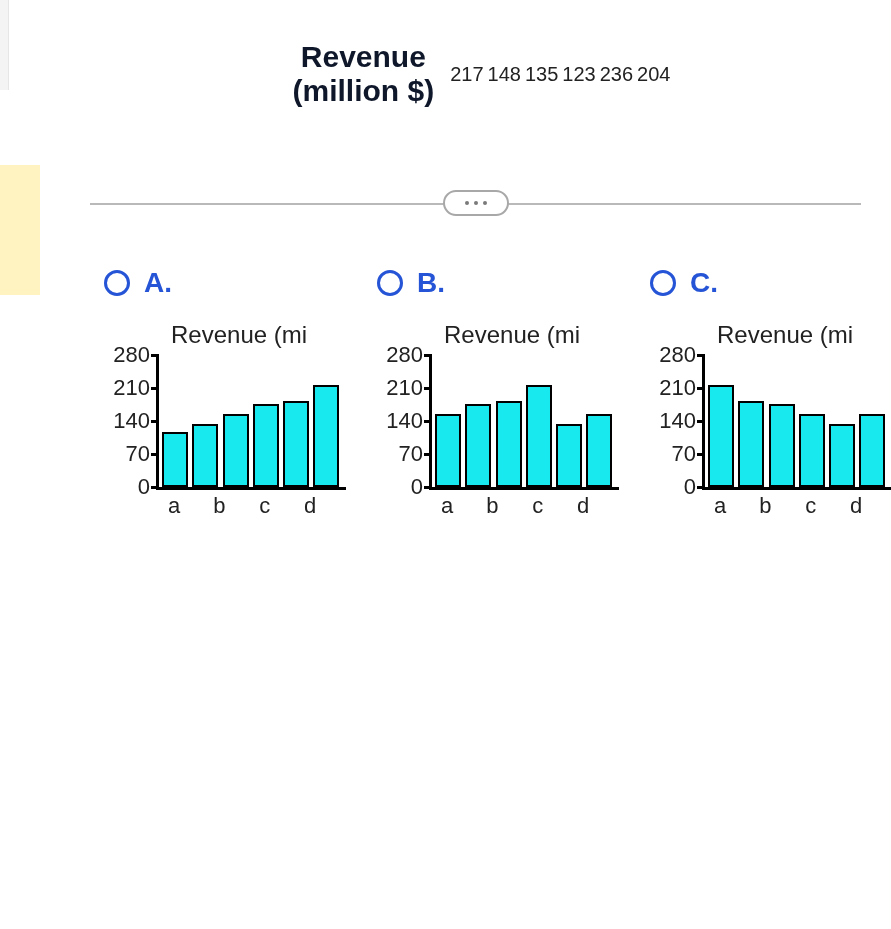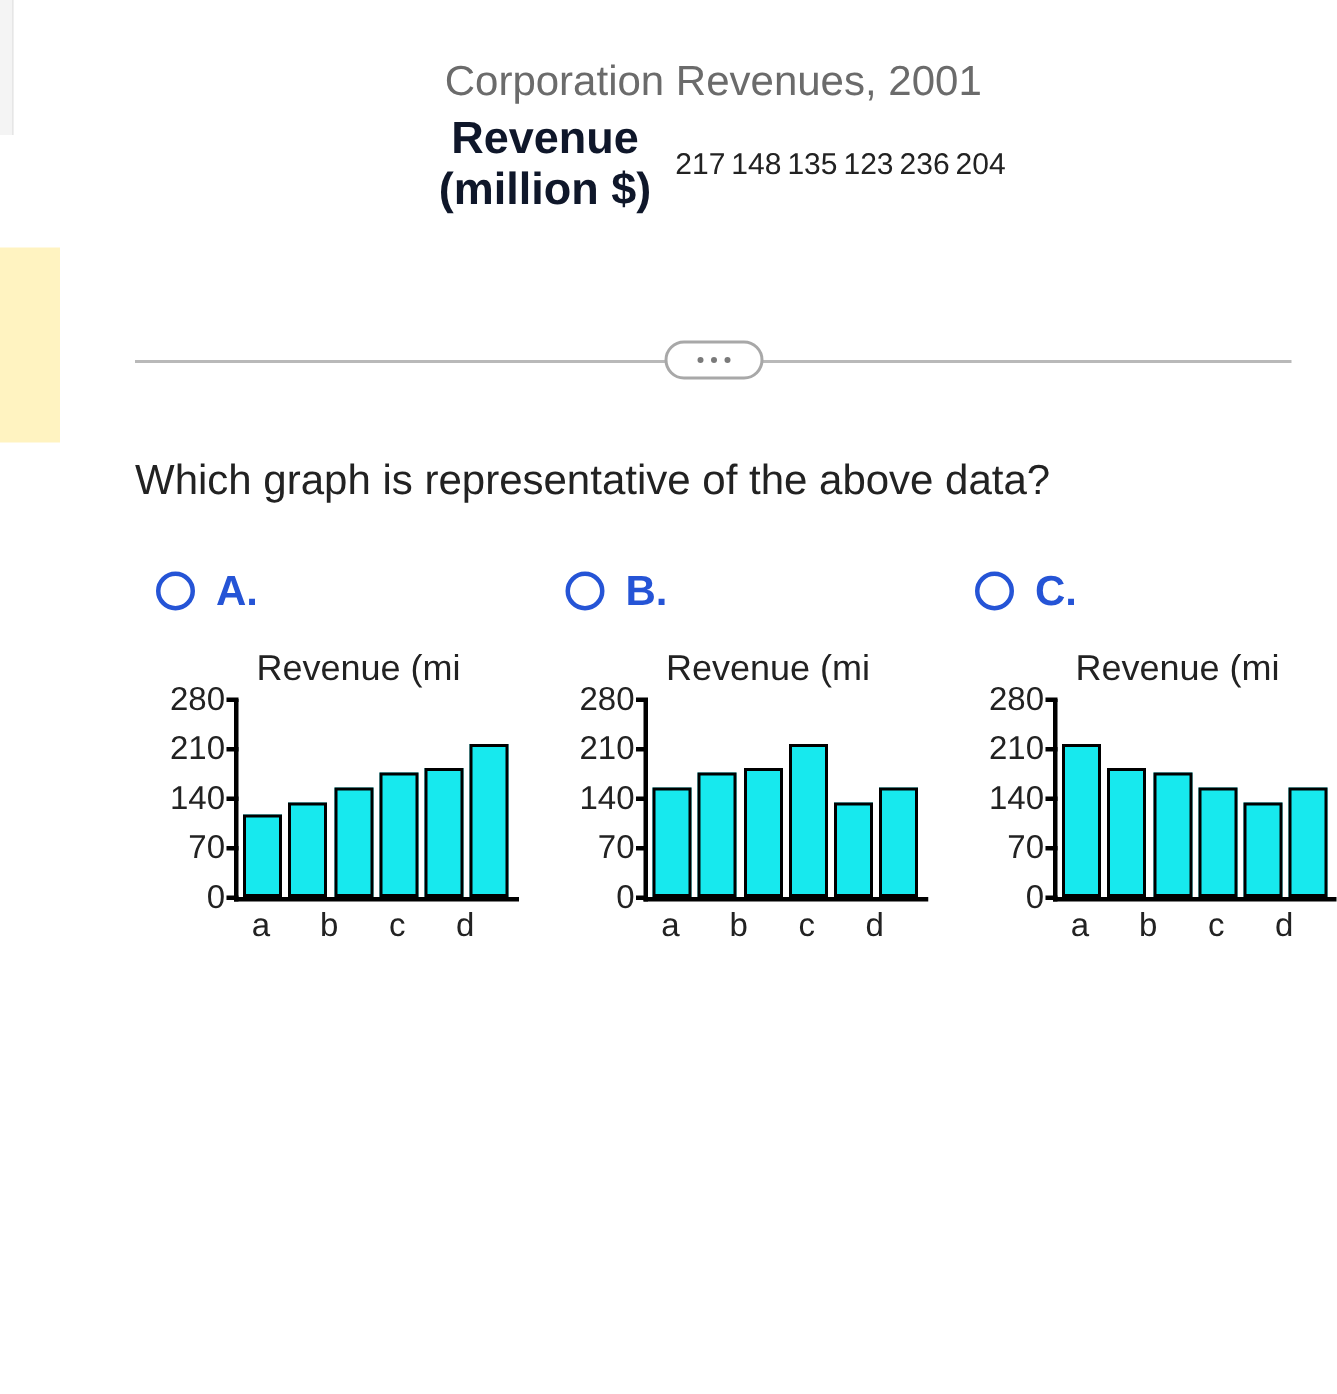--- a/index.html
+++ b/index.html
@@ -40,21 +40,20 @@
 </head>
 <body>
 
 <div class="page">
   <div class="gutter-top"></div>
   <div class="gutter-highlight"></div>
 
   <div class="content">
 
     <div class="table-wrap">
-      <div class="table-title">Corporation Revenues, 2001</div>
       <table class="data">
         <tbody>
         <tr class="values">
           <th class="rowhead">
             <div class="subhead">Revenue</div>
             <div class="subhead">(million $)</div>
           </th>
           <td class="val">217</td>
           <td class="val">148</td>
           <td class="val">135</td>
@@ -67,21 +66,20 @@
 
     <div class="divider-wrap">
       <div class="divider-line"></div>
       <div class="divider-pill">
         <span></span>
         <span></span>
         <span></span>
       </div>
     </div>
 
-    <div class="question2">Which graph is representative of the above data?</div>
 
     <div class="options" id="options">
         <div class="option">
           <div class="opt-head">
             <div class="radio"></div>
             <div class="opt-label">A.</div>
           </div>
           <div class="chart">
             <div class="chart-title">Revenue (mi</div>
             <div class="ylabel" style="top: 166px;">0</div>

